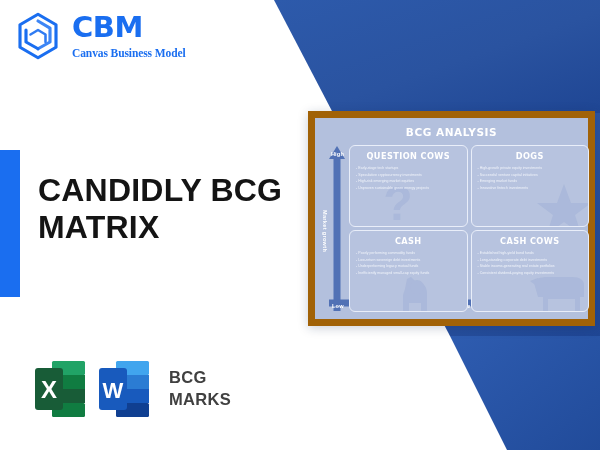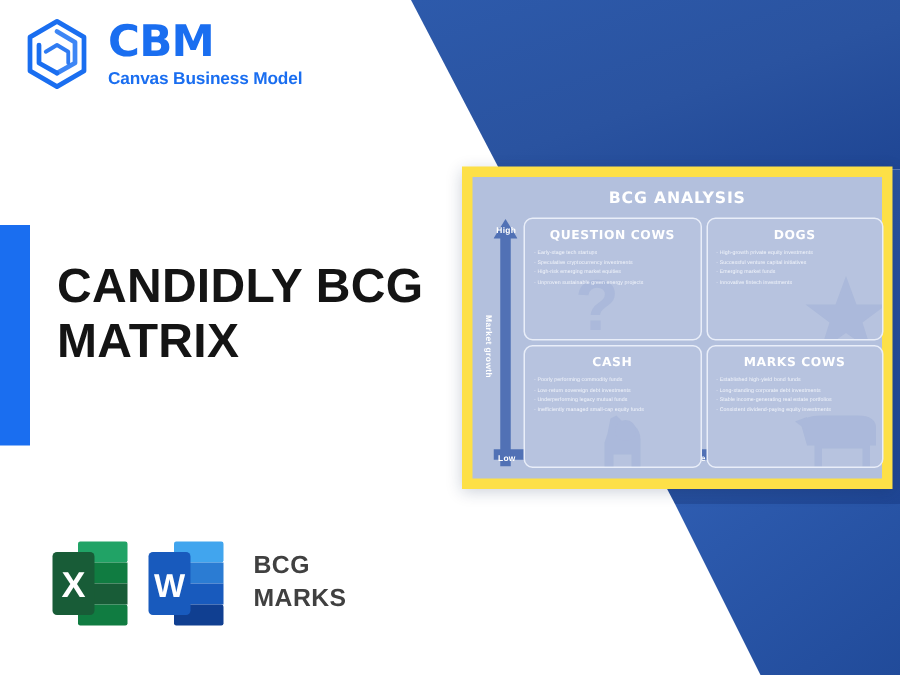--- a/index.html
+++ b/index.html
@@ -67,21 +67,21 @@
     letter-spacing: -0.5px;
     line-height: 1;
     font-family: "DejaVu Sans", sans-serif;
   }
   .logo-sub {
     font-size: 11.5px;
     font-weight: bold;
     color: #1a6ef0;
     margin-top: 5px;
     letter-spacing: -0.1px;
-    font-family: Liberation Sans, sans-serif;
+    font-family: Liberation Serif, serif;
   }
 
   
   .headline {
     position: absolute;
     left: 38px;
     top: 172px;
     width: 250px;
     font-size: 32px;
     font-weight: bold;
@@ -113,21 +113,21 @@
     letter-spacing: 0.3px;
   }
 
   
   .bcg-card {
     position: absolute;
     left: 308px;
     top: 111px;
     width: 287px;
     height: 215px;
-    background: #fde047;
+    background: #a16207;
     padding: 7px;
     box-sizing: border-box;
     box-shadow: 0 2px 10px rgba(20,40,80,0.22);
   }
   .bcg-inner {
     position: relative;
     width: 100%;
     height: 100%;
     background: #b3c0dd;
     box-sizing: border-box;
@@ -397,21 +397,21 @@
             <li>Inefficiently managed small-cap equity funds</li>
           </ul>
         </div>
 
         <div class="quad">
           <svg class="quad-ghost ghost-cow" width="62" height="44" viewBox="0 0 62 44">
             <path d="M6 12 C6 8 12 6 20 6 L44 6 C52 6 56 9 56 14 L56 26 L52 26 L52 40 L47 40
                      L47 28 L20 28 L20 40 L15 40 L15 26 L10 26 Z" fill="#6f87c4"></path>
             <path d="M2 10 L10 7 L10 16 Z" fill="#6f87c4"></path>
           </svg>
-          <div class="quad-head">MARKS COWS</div>
+          <div class="quad-head">CASH COWS</div>
           <ul class="quad-list">
             <li>Established high-yield bond funds</li>
             <li>Long-standing corporate debt investments</li>
             <li>Stable income-generating real estate portfolios</li>
             <li>Consistent dividend-paying equity investments</li>
           </ul>
         </div>
 
       </div>
 

